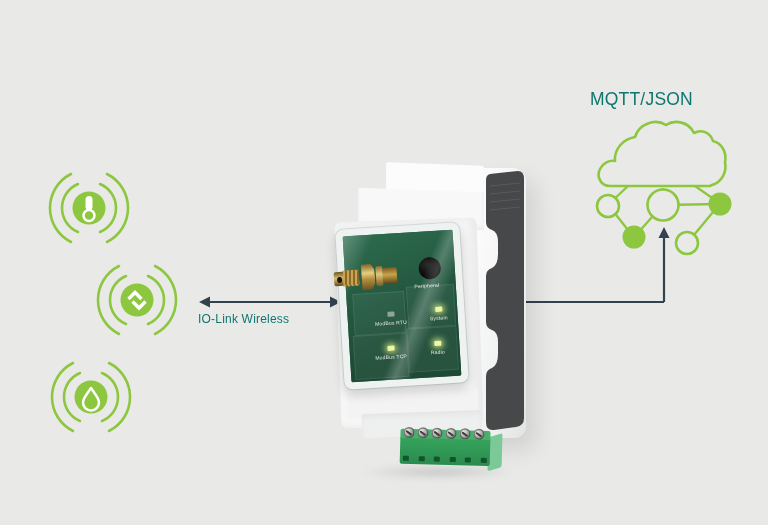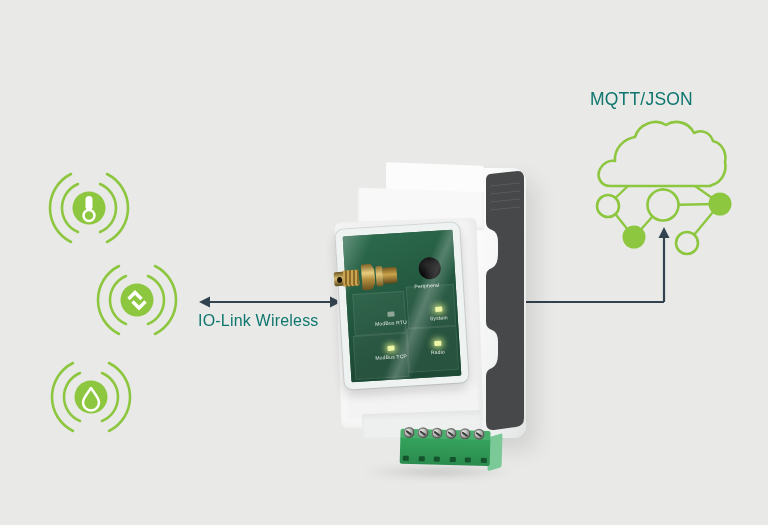--- a/index.html
+++ b/index.html
@@ -1,21 +1,21 @@
 <!DOCTYPE html>
 <html><head>
 <meta charset="utf-8">
 <style>
   html,body{margin:0;padding:0;}
   body{font-family:"Liberation Sans", sans-serif;}
   .canvas{position:relative;width:768px;height:525px;background:#e9eae8;overflow:hidden;}
 
   
   .diagram-label{position:absolute;color:#0f766e;letter-spacing:.2px;text-align:left;}
-  .lbl-io{left:198px;top:312px;width:144px;font-size:16px;}
+  .lbl-io{left:198px;top:312px;width:144px;font-size:12px;}
   .lbl-lte{left:528px;top:313px;width:148px;font-size:16.5px;}
   .lbl-mqtt{left:590px;top:89px;width:152px;font-size:17.5px;}
 
   
   .abs{position:absolute;}
 
   
   .sensor{position:absolute;width:110px;height:100px;}
   .s1{left:34px;top:158px;}
   .s2{left:82px;top:250px;}

